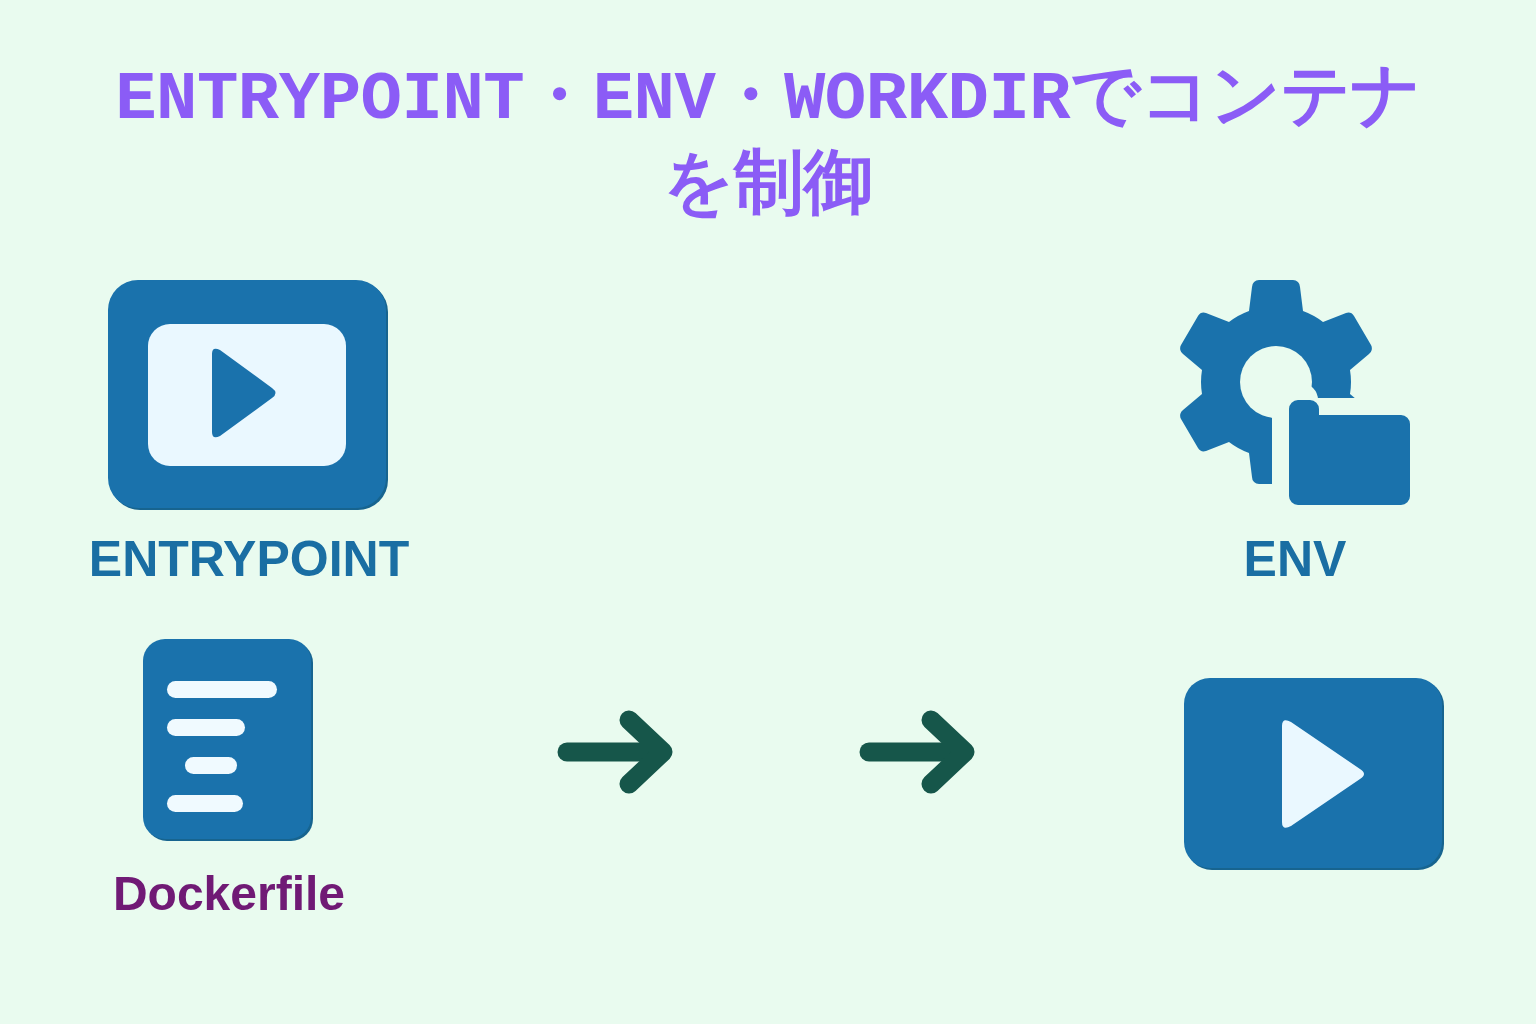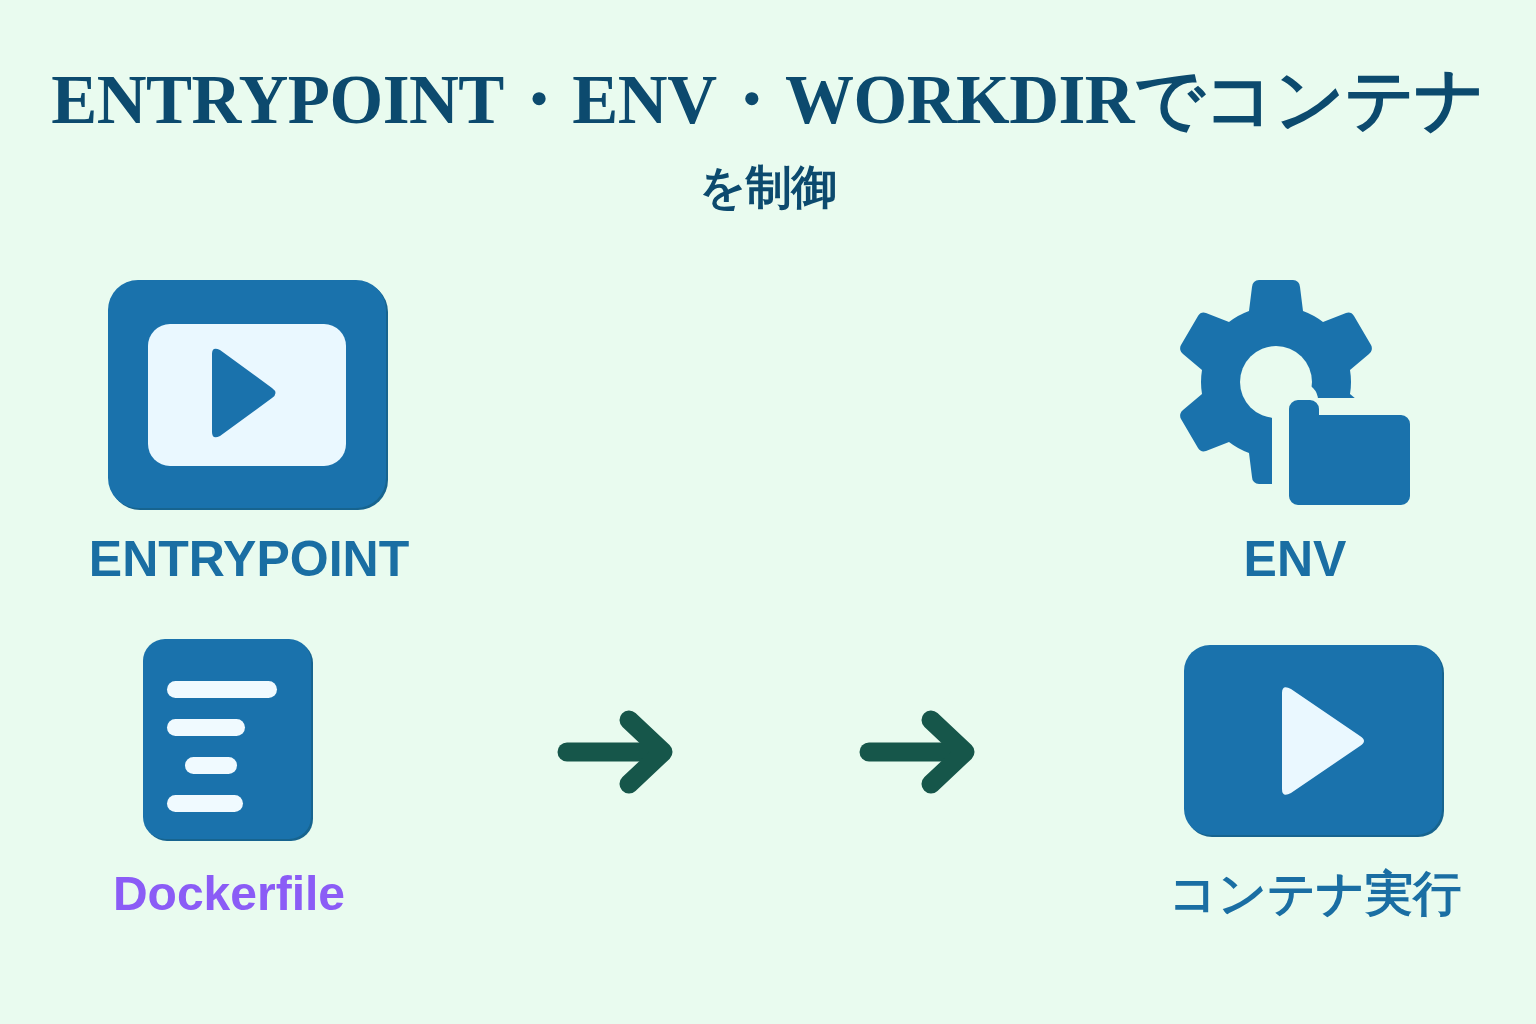--- a/index.html
+++ b/index.html
@@ -26,30 +26,30 @@
   .title-block {
     position: absolute;
     top: 56px;
     left: 0;
     width: 1536px;
     text-align: center;
     padding: 0 48px;
     box-sizing: border-box;
   }
   .title-line {
-    color: #0c4a6e;
+    color: #8b5cf6;
     font-weight: 700;
     font-size: 70px;
     line-height: 88px;
     letter-spacing: -0.5px;
     white-space: nowrap;
-    font-family: Liberation Serif, serif;
+    font-family: Liberation Mono, monospace;
   }
   .title-line.line1 { font-size: 69px; }
-  .title-line.line2 { font-size: 46px; }
+  .title-line.line2 { font-size: 70px; }
 
   
   .row {
     position: absolute;
     left: 4px;
     width: 1536px;
     display: flex;
     align-items: flex-start;
     box-sizing: border-box;
   }
@@ -82,21 +82,21 @@
   }
   .icon-wrap-flow { height: 222px; }
 
   .caption {
     margin-top: 14px;
     font-weight: 700;
     line-height: 1;
     white-space: nowrap;
   }
   .caption-blue { color: #1a6ea3; font-size: 50px; }
-  .caption-teal { color: #8b5cf6; font-size: 50px; }
+  .caption-teal { color: #701a75; font-size: 50px; }
   .caption-flow { font-size: 48px; margin-top: 18px; }
 
   
   .arrow-cell {
     width: 150px;
     display: flex;
     align-items: center;
     justify-content: center;
     margin-top: -46px;
   }
@@ -183,18 +183,17 @@
     </div>
 
     <div class="cell cell-flow">
       <div class="icon-wrap icon-wrap-flow">
         <svg width="270" height="200" viewBox="0 0 270 200" aria-hidden="true">
           <rect x="6" y="6" width="258" height="190" rx="26" ry="26" fill="#17648f"></rect>
           <rect x="4" y="4" width="258" height="190" rx="26" ry="26" fill="#1a72ac"></rect>
           <path d="M102 52 Q102 43 111 48 L180 95 Q188 100 180 105 L111 152 Q102 157 102 148 Z" fill="#eaf8ff"></path>
         </svg>
       </div>
-      <div class="caption caption-blue caption-flow">コンテナ実行</div>
     </div>
 
   </div>
 
 </div>
 
 </body></html>

